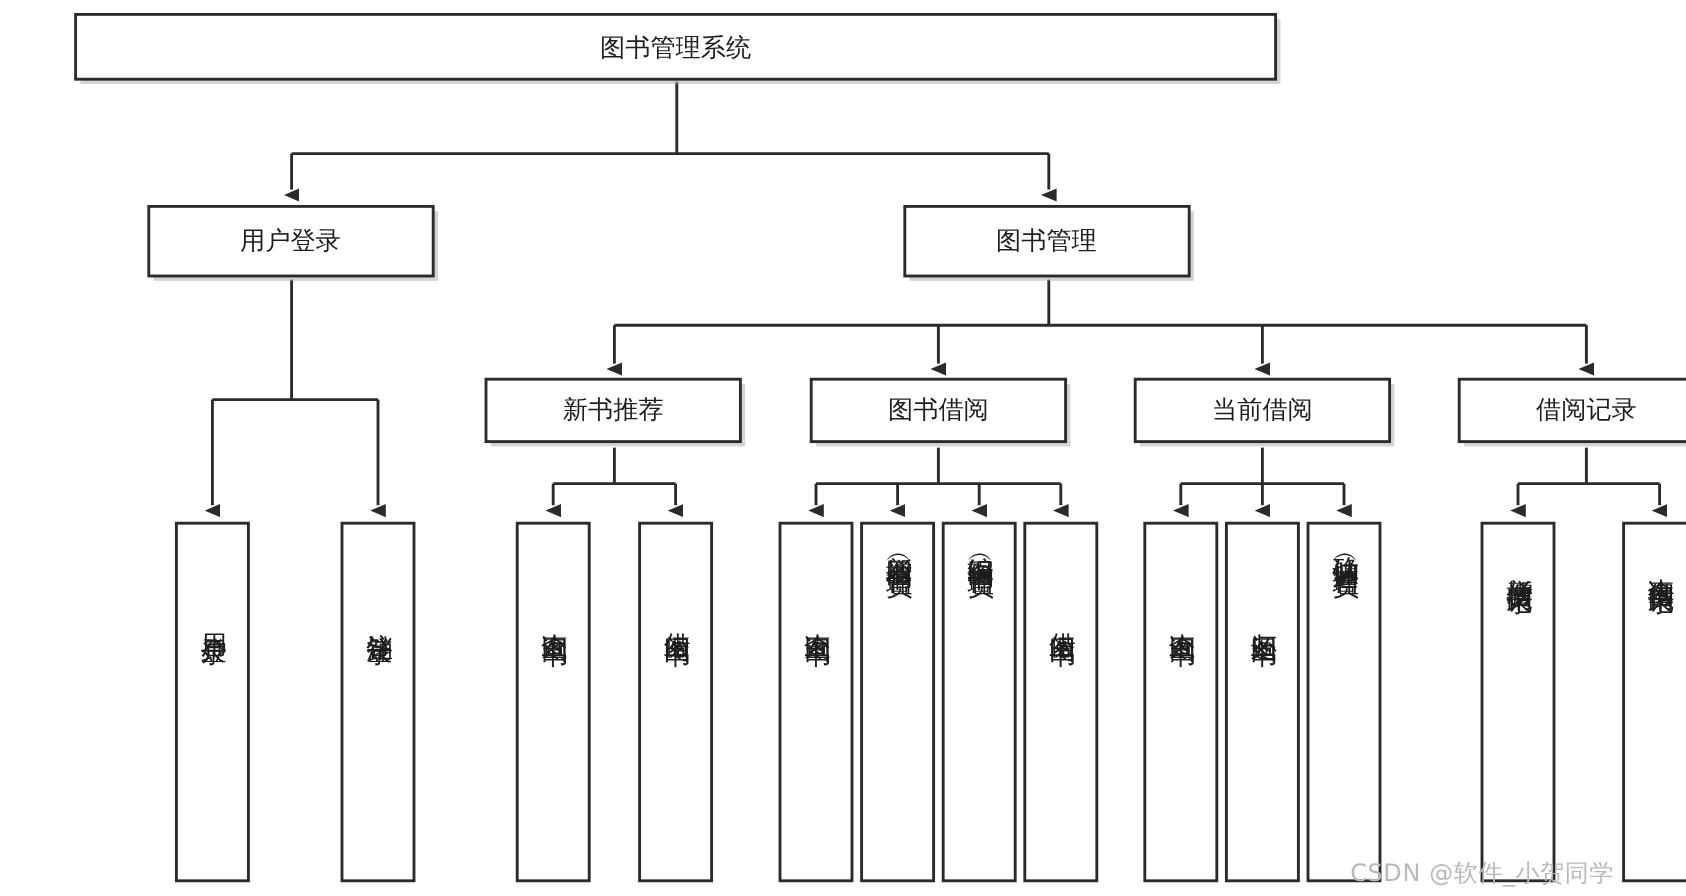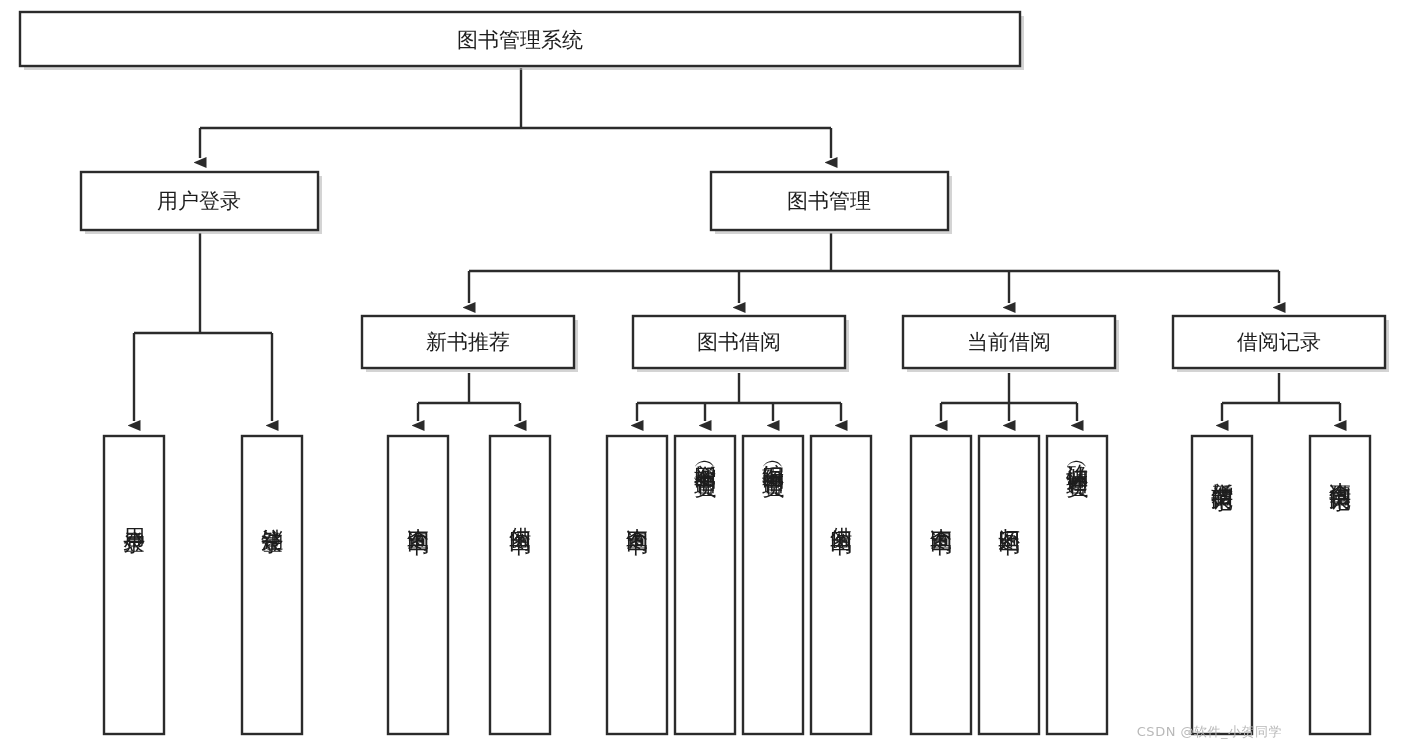--- a/index.html
+++ b/index.html
@@ -11,20 +11,21 @@
     width: 1405px;
     height: 747px;
     font-family: "DejaVu Sans", "Liberation Sans", sans-serif;
     overflow: hidden;
     position: relative;
   }
   #diagram-root {
     position: relative;
     width: 1302px;
     height: 747px;
+    margin-left: 43px;
   }
   svg.diagram {
     position: absolute;
     top: 0;
     left: 0;
     width: 1405px;
     height: 747px;
     display: block;
   }
   .node-box {
@@ -64,24 +65,24 @@
     text-orientation: upright;
     font-family: "DejaVu Sans", "Liberation Sans", sans-serif;
     font-size: 22px;
     line-height: 1.12;
     color: #1d1d1d;
     letter-spacing: 2px;
     white-space: nowrap;
   }
   .watermark {
     position: absolute;
-    right: 20px;
+    right: 0;
     bottom: 6px;
     font-family: "DejaVu Sans", "Liberation Sans", sans-serif;
-    font-size: 13px;
+    font-size: 20px;
     color: #b9b9b9;
     letter-spacing: 0.5px;
     white-space: nowrap;
     pointer-events: none;
   }
 </style>
 </head>
 <body>
 
 <div id="diagram-root">

